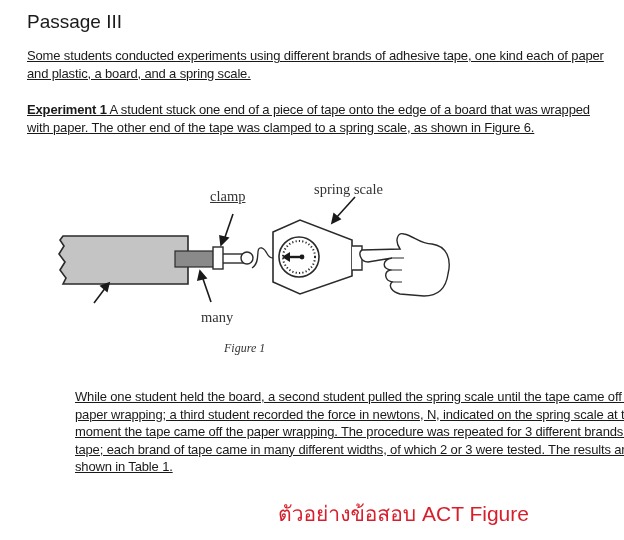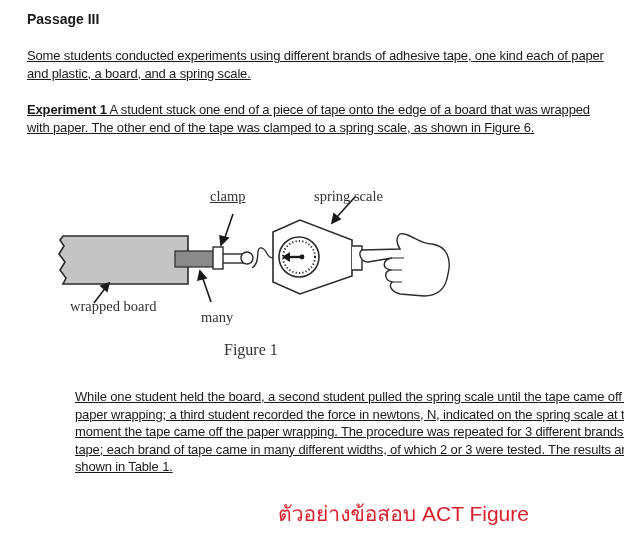--- a/index.html
+++ b/index.html
@@ -2,38 +2,38 @@
 <html><head>
   <meta charset="utf-8">
   <style>
     html, body { margin: 0; padding: 0; background: #ffffff; }
     body {
       width: 624px; height: 540px; position: relative; overflow: hidden;
       font-family: "Liberation Sans", sans-serif; color: #1a1a1a;
     }
     .title {
       position: absolute; left: 27px; top: 11px;
-      font-size: 14px; font-weight: bold;
+      font-size: 19px; font-weight: normal;
     }
     .para {
       position: absolute; left: 27px; width: 580px;
       font-size: 13px; line-height: 17.5px; letter-spacing: -0.15px; text-decoration: underline;
     }
     .p1 { top: 47px; }
     .p2 { top: 101px; }
     .p3 { top: 388px; margin-left: 48px; }
     .bold { font-weight: bold; }
     .figure { position: absolute; left: 0; top: 170px; width: 624px; height: 200px; }
     .fig-label {
       position: absolute; font-family: "Liberation Serif", serif;
       font-size: 14.5px; color: #333;
     }
     .caption {
       position: absolute; left: 224px; top: 341px;
-      font-family: "Liberation Serif", serif; font-size: 16px; color: #333;
+      font-family: "Liberation Serif", serif; font-size: 12px; color: #333; font-style: italic;
     }
     .watermark {
       position: absolute; left: 278px; top: 497px;
       font-size: 21px; color: #d81e2b;
     }
   </style>
 </head>
 <body>
 
 <div class="title">Passage III</div>
@@ -78,22 +78,21 @@
       <polygon points="221,245 220,236 228,238"></polygon>
       <line x1="355" y1="197" x2="336" y2="218"></line>
       <polygon points="332,223 334,214 340,219"></polygon>
       <line x1="94" y1="303" x2="106" y2="287"></line>
       <polygon points="109,283 101,286 107,291"></polygon>
       <line x1="211" y1="302" x2="202" y2="276"></line>
       <polygon points="200,271 198,280 206,278"></polygon>
     </g>
   </svg>
   <div class="fig-label" style="left:210px; top:18px;text-decoration:underline;">clamp</div>
-  <div class="fig-label" style="left:314px; top:18px;">spring scale</div>
-  <div class="fig-label" style="left:70px; top:128px;">wrapped board</div>
+  <div class="fig-label" style="left:314px; top:11px;">spring scale</div>
   <div class="fig-label" style="left:201px; top:139px;">many</div>
 </div>
 
 <div class="caption">Figure 1</div>
 
 <div class="para p3">While one student held the board, a second student pulled the spring scale until the tape came off the paper wrapping; a third student recorded the force in newtons, N, indicated on the spring scale at the moment the tape came off the paper wrapping. The procedure was repeated for 3 different brands of tape; each brand of tape came in many different widths, of which 2 or 3 were tested. The results are shown in Table 1.</div>
 
 <div class="watermark">ตัวอย่างข้อสอบ ACT Figure</div>
 
 </body></html>

